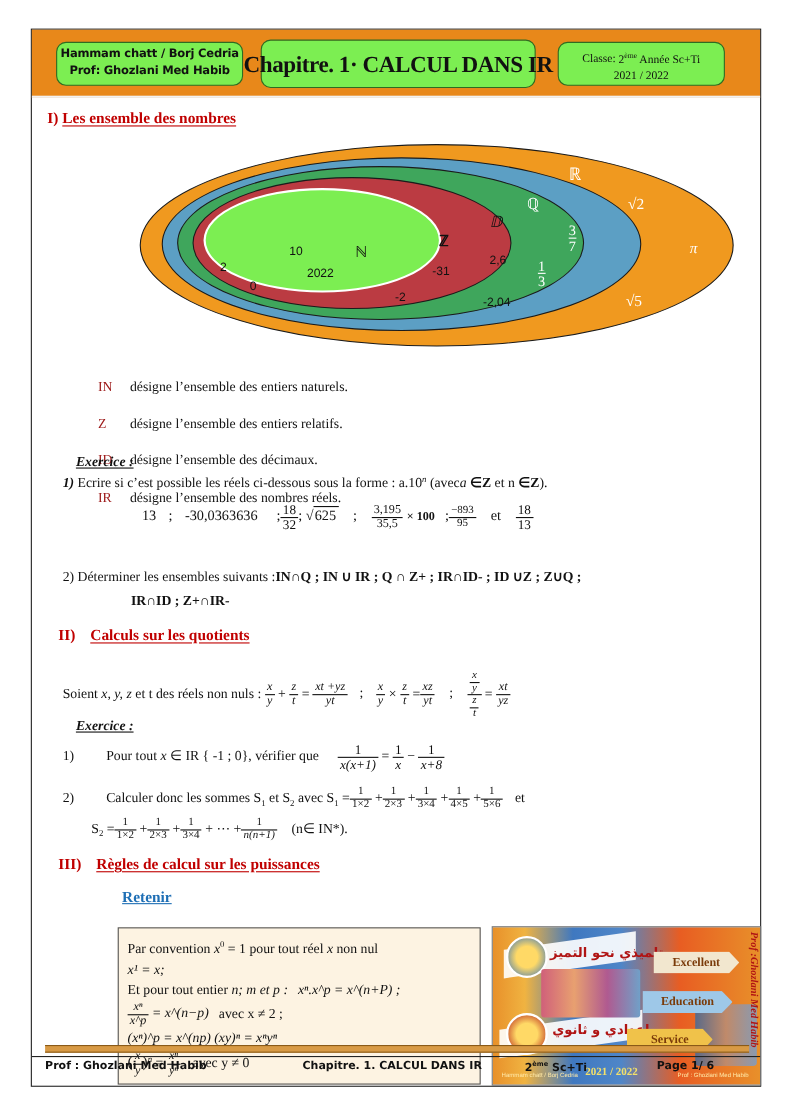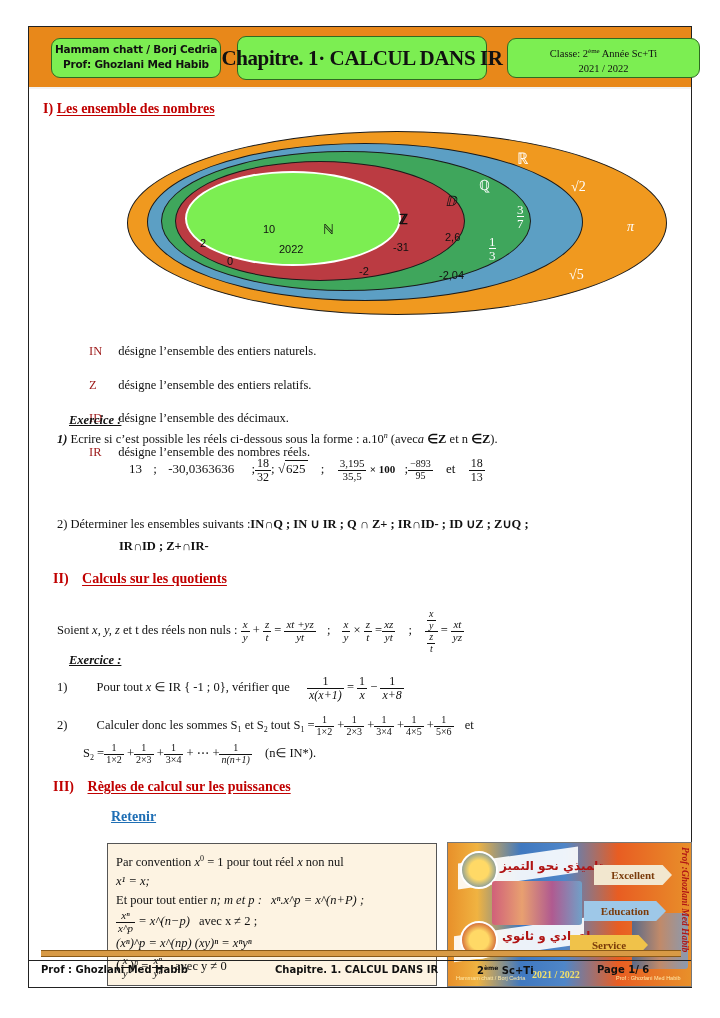--- a/index.html
+++ b/index.html
@@ -44,21 +44,21 @@
   .box-title{
     left:208px;top:9px;width:250px;height:44px;
     display:flex;align-items:center;justify-content:center;
   }
   .box-title span{
     font-family:"Liberation Serif", serif;
     font-weight:bold;font-size:21px;color:#111;
     letter-spacing:-0.4px;white-space:nowrap;
   }
   .box-class{
-    left:478px;top:11px;width:193px;height:40px;
+    left:478px;top:11px;width:152px;height:40px;
     padding-top:4px;
   }
   .box-class div{
     font-family:"Liberation Serif", serif;
     font-size:10.5px;color:#111;line-height:15px;
   }
   .box-class sup{font-size:7px;}
 
   
   .sec-h{
@@ -323,21 +323,21 @@
     <span>=</span>
     <span class="fr" style="font-size:12px;"><span class="n">1</span><span class="d mi">x</span></span>
     <span>−</span>
     <span class="fr" style="font-size:12px;"><span class="n">1</span><span class="d mi">x+8</span></span>
   </div>
 
   <div class="txt" style="left:28px;top:688px;white-space:nowrap;">
     <span>2)</span>
     <span style="padding-left:26px;">Calculer donc les sommes S</span><sub style="font-size:8px;">1</sub>
     <span>et  S</span><sub style="font-size:8px;">2</sub>
-    <span>tout  S</span><sub style="font-size:8px;">1</sub>
+    <span>avec  S</span><sub style="font-size:8px;">1</sub>
     <span>=</span><span class="fr" style="font-size:10px;"><span class="n">1</span><span class="d">1×2</span></span>
     <span>+</span><span class="fr" style="font-size:10px;"><span class="n">1</span><span class="d">2×3</span></span>
     <span>+</span><span class="fr" style="font-size:10px;"><span class="n">1</span><span class="d">3×4</span></span>
     <span>+</span><span class="fr" style="font-size:10px;"><span class="n">1</span><span class="d">4×5</span></span>
     <span>+</span><span class="fr" style="font-size:10px;"><span class="n">1</span><span class="d">5×6</span></span>
     <span style="padding-left:8px;">et</span>
   </div>
 
   <div class="txt" style="left:54px;top:716px;white-space:nowrap;">
     <span>S</span><sub style="font-size:8px;">2</sub>

